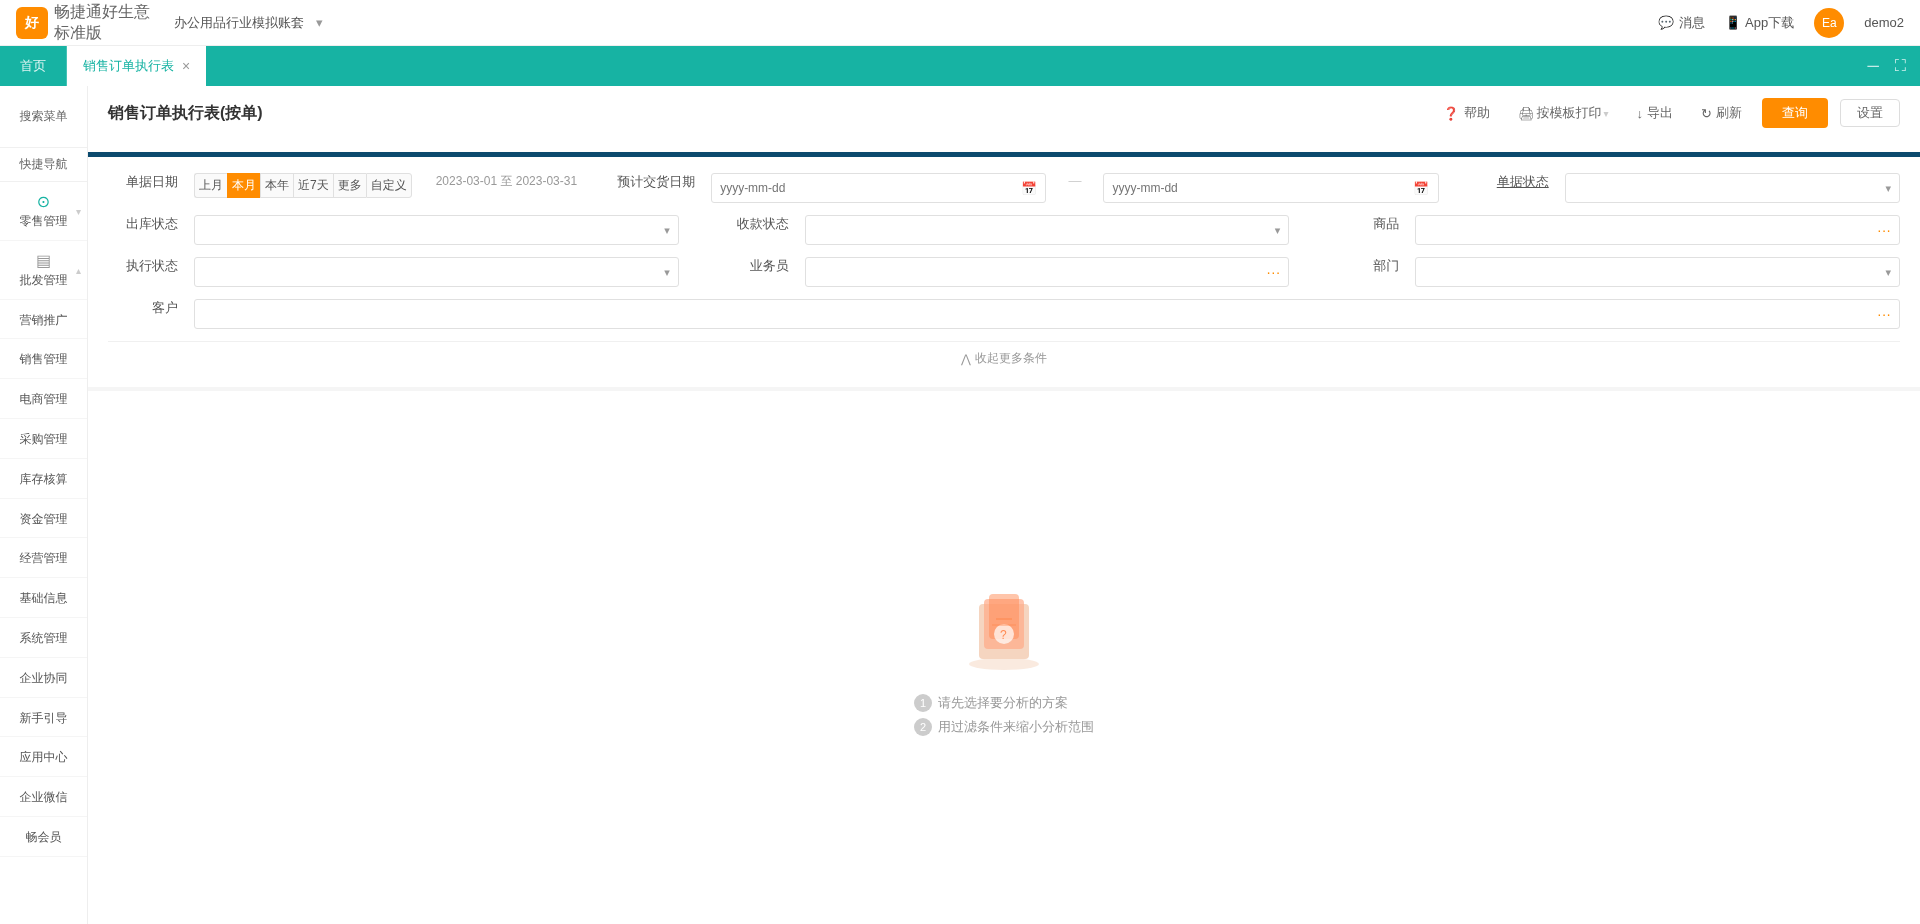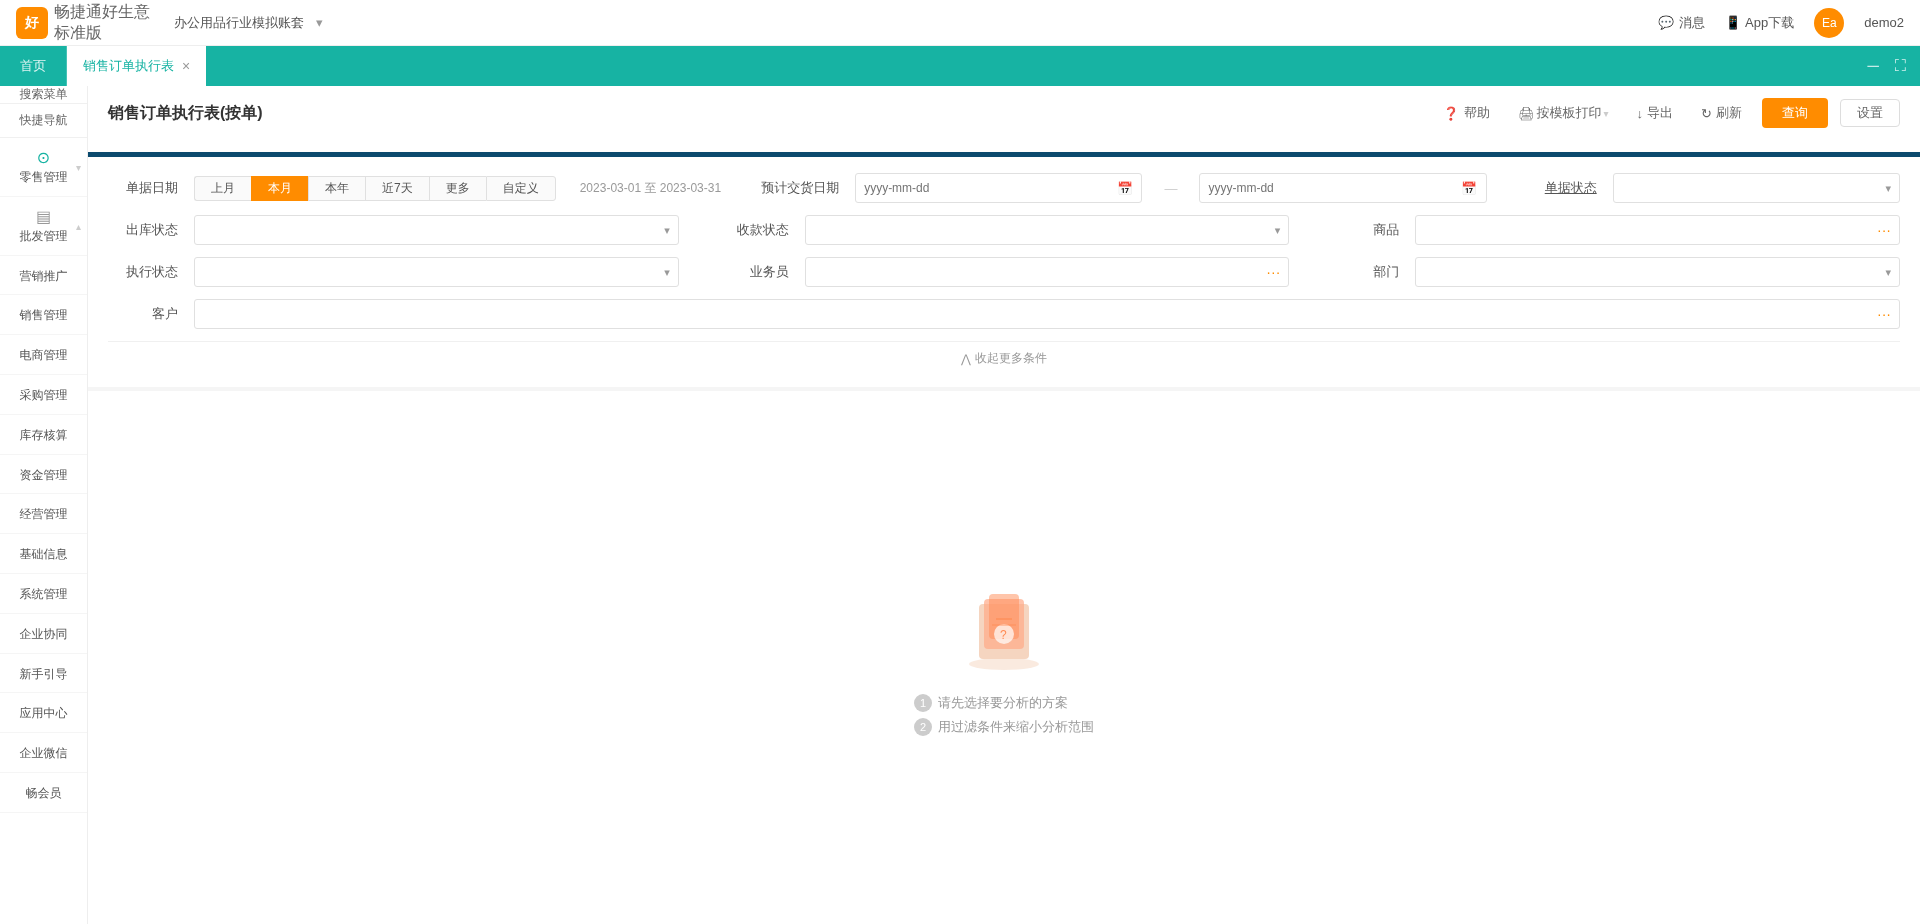--- a/index.html
+++ b/index.html
@@ -65,21 +65,21 @@
     .sidebar {
       width: 88px;
       background: #fff;
       border-right: 1px solid #eee;
       display: flex;
       flex-direction: column;
       overflow-y: auto;
       flex-shrink: 0;
     }
     .sidebar-search {
-      padding: 0 8px;
+      padding: 22px 8px;
       border-bottom: 1px solid #f0f0f0;
       font-size: 12px;
       color: #666;
       text-align: center;
       cursor: pointer;
     }
     .sidebar-nav {
       padding: 8px 0;
       border-bottom: 1px solid #f0f0f0;
       text-align: center;
@@ -190,39 +190,39 @@
     }
 
     
     .filter-section {
       background: #fff;
       padding: 16px 20px;
       flex-shrink: 0;
     }
     .filter-row {
       display: flex;
-      align-items: center;
+      align-items: flex-start;
       gap: 16px;
       margin-bottom: 12px;
     }
     .filter-row:last-child { margin-bottom: 0; }
     .filter-label {
       font-size: 13px;
       color: #555;
       white-space: nowrap;
       min-width: 70px;
       text-align: right;
     }
     .filter-date-group {
       display: flex;
       align-items: center;
       gap: 0;
     }
     .date-tab {
-      padding: 3px 16px;
+      padding: 3px 4px;
       font-size: 12px;
       color: #555;
       cursor: pointer;
       border: 1px solid #e0e0e0;
       border-right: none;
       background: #fafafa;
     }
     .date-tab:first-child { border-radius: 3px 0 0 3px; }
     .date-tab:last-child { border-radius: 0 3px 3px 0; border-right: 1px solid #e0e0e0; }
     .date-tab.active { background: #ff8c00; color: white; border-color: #ff8c00; }

